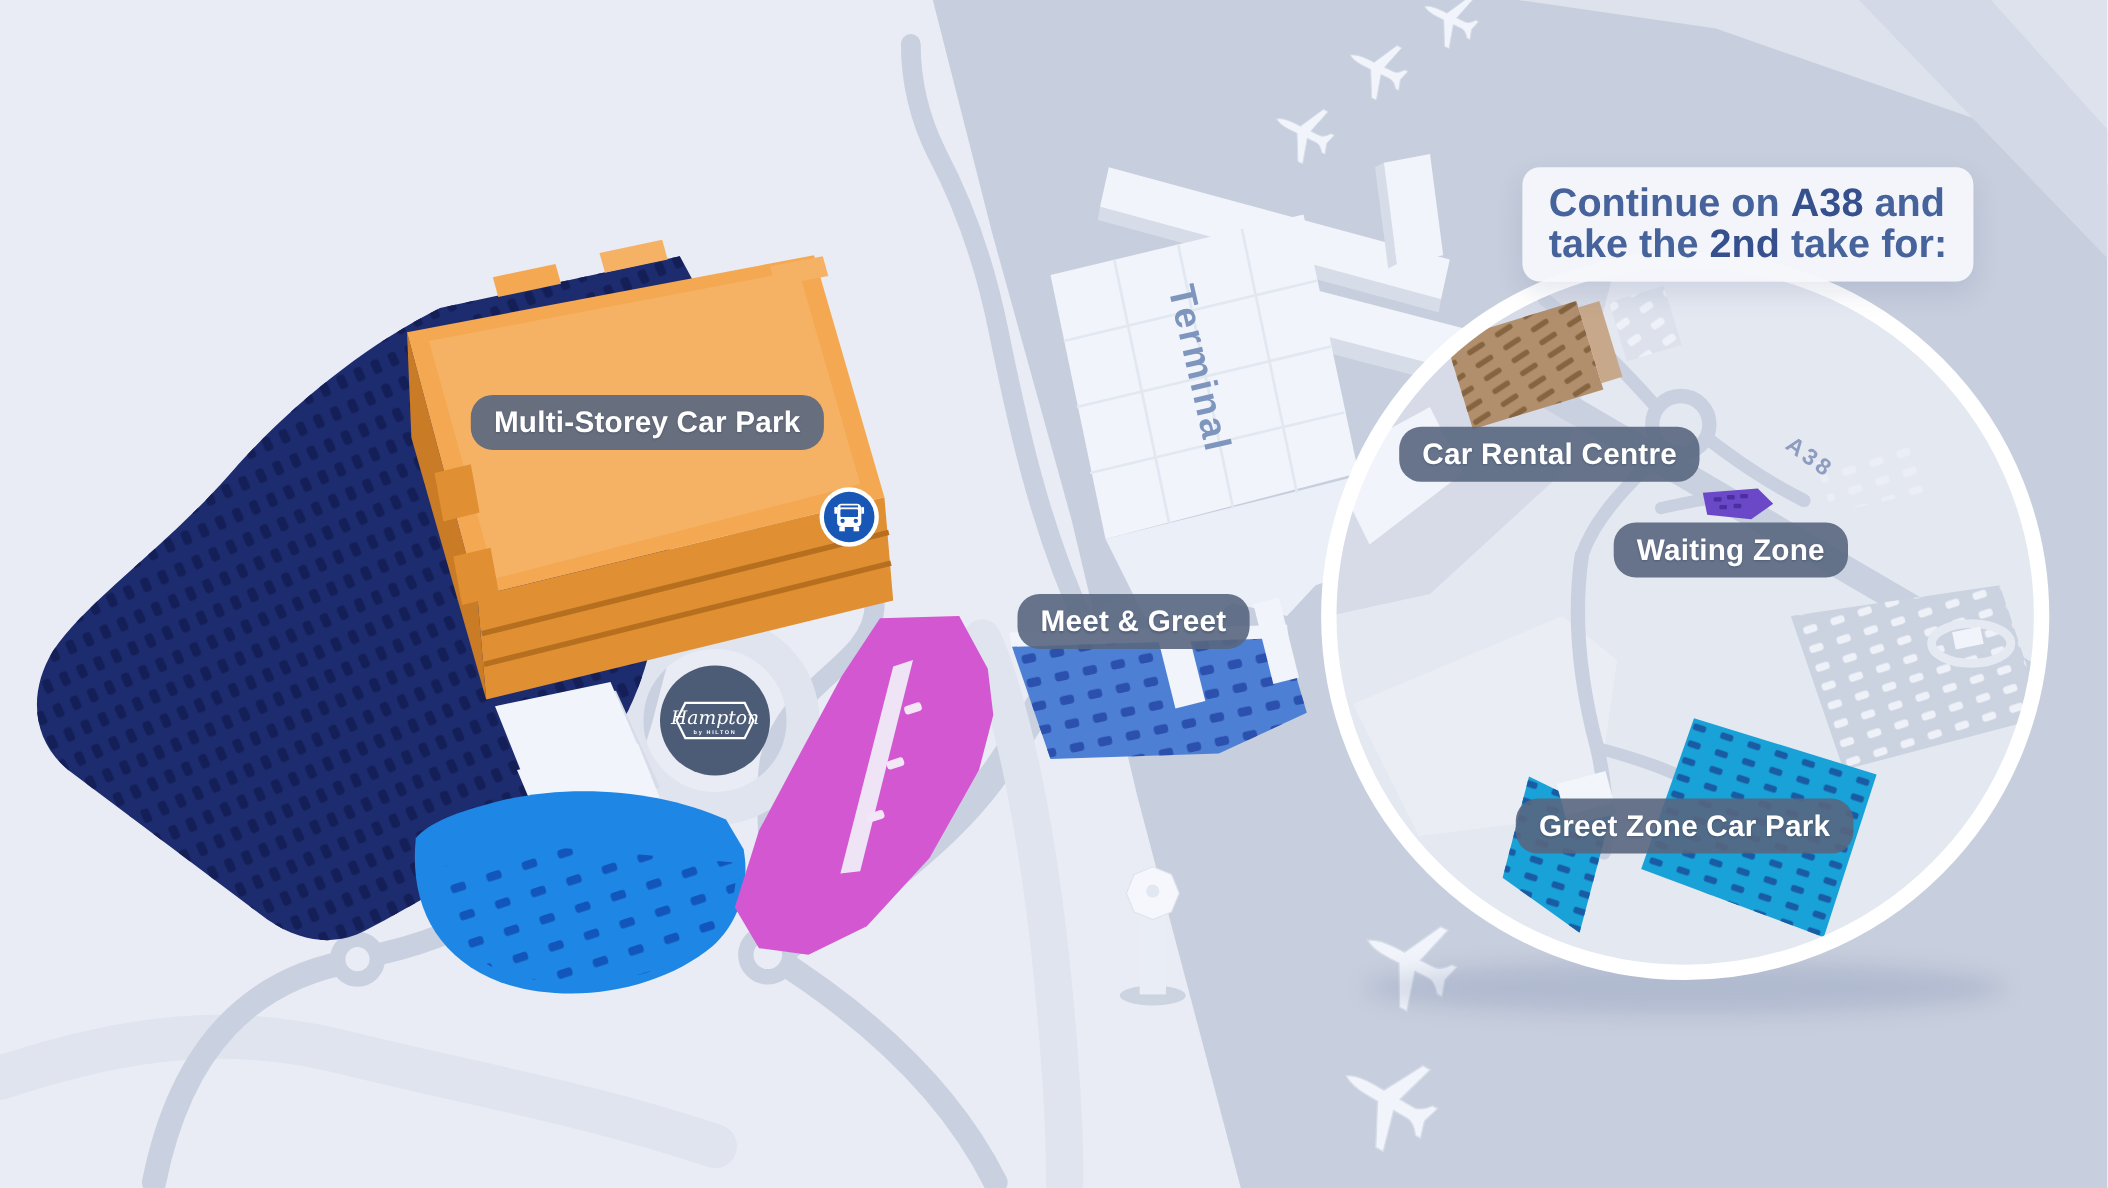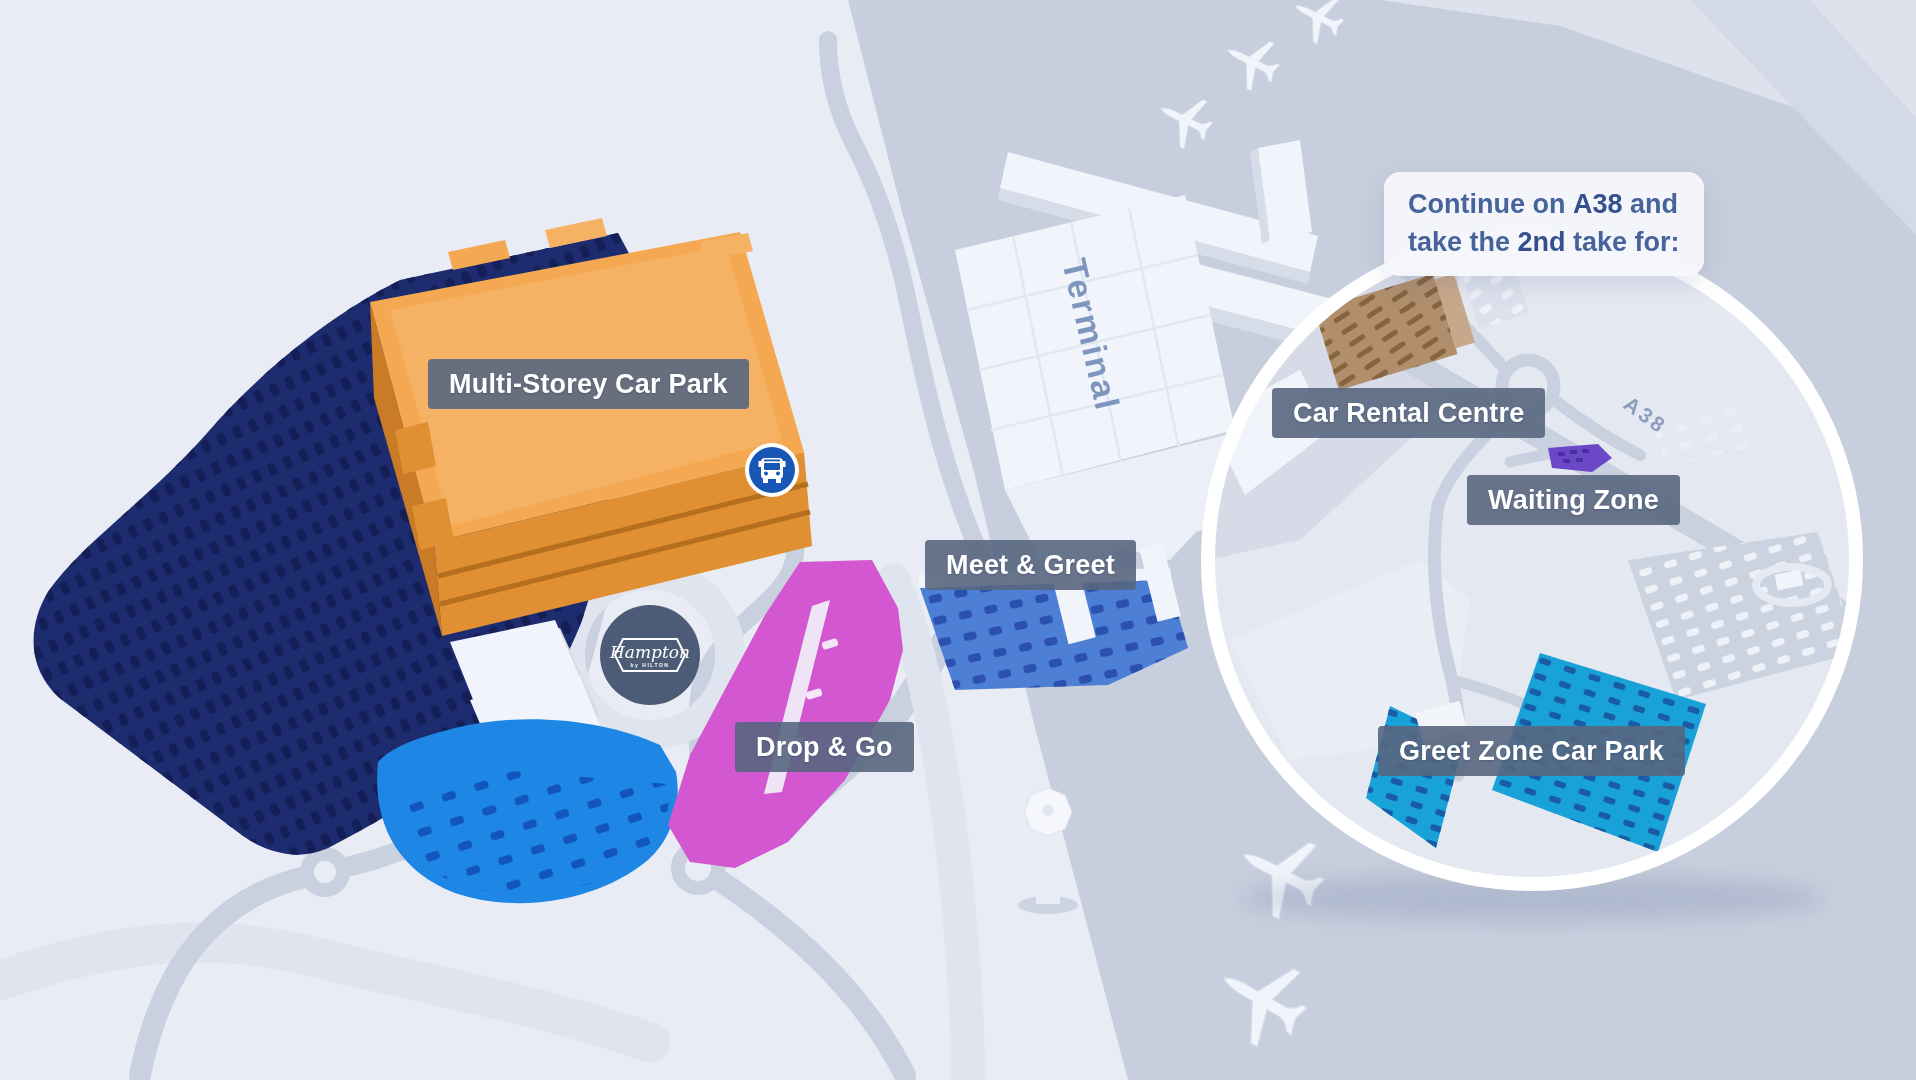--- a/index.html
+++ b/index.html
@@ -20,25 +20,25 @@
   .p-cyan{fill:var(--cyan_cars)} .p-gray{fill:var(--gray_lot_cars)} .p-tan{fill:var(--tan_rows)}
   .plane{fill:var(--white_bldg);stroke:var(--bldg_shadow);stroke-width:1}
   .terminal-text{fill:var(--terminal_text);font-size:34px;font-weight:700;letter-spacing:2px}
   .a38-text{fill:var(--road_text);font-size:21px;font-weight:700;letter-spacing:3px}
   .ring{fill:none;stroke:#ffffff;stroke-width:14}
   .hampton-name{fill:#fff;font-family:"DejaVu Serif", serif;font-style:italic;font-size:17px}
   .hampton-sub{fill:#fff;font-size:5px;letter-spacing:1.5px;font-weight:700}
   
   .pill{position:absolute;background:var(--label_bg);color:var(--label_text);
         font-size:27px;font-weight:700;line-height:50px;height:50px;padding:0 21px;
-        border-radius:4px;white-space:nowrap;letter-spacing:.2px;
+        border-radius:20px;white-space:nowrap;letter-spacing:.2px;
         text-shadow:0 1px 2px rgba(20,30,60,.25);cursor:pointer;}
   .note{position:absolute;left:1384px;top:152px;background:var(--note_bg);border-radius:16px;
         padding:13px 24px 15px 24px;box-shadow:0 10px 24px rgba(60,80,130,.13);
-        color:var(--note_text);font-size:27px;line-height:38px;font-weight:600;white-space:nowrap;margin-top:20px;}
+        color:var(--note_text);font-size:36px;line-height:38px;font-weight:600;white-space:nowrap;}
   .note .nb{color:var(--note_bold);font-weight:800;}
 </style>
 </head>
 <body>
 
 <div class="stage">
 
 <svg width="1916" height="1080" viewBox="0 0 1916 1080">
   <defs>
     <pattern id="pNavy" width="17" height="24" patternUnits="userSpaceOnUse" patternTransform="rotate(-24)">
@@ -246,21 +246,20 @@
 
   <g transform="translate(650,655)">
     <circle r="50" fill="var(--hampton_bg)"></circle>
     <polygon points="-35,0 -27,-16 27,-16 35,0 27,16 -27,16" fill="none" stroke="#ffffff" stroke-width="2"></polygon>
     <text class="hampton-name" text-anchor="middle" y="3">Hampton</text>
     <text class="hampton-sub" text-anchor="middle" y="12">by HILTON</text>
   </g>
 </svg>
 
 <div class="pill" style="left:428px;top:359px">Multi-Storey Car Park</div>
-<div class="pill" style="left:735px;top:722px">Drop &amp; Go</div>
 <div class="pill" style="left:925px;top:540px">Meet &amp; Greet</div>
 <div class="pill" style="left:1272px;top:388px">Car Rental Centre</div>
 <div class="pill" style="left:1467px;top:475px">Waiting Zone</div>
 <div class="pill" style="left:1378px;top:726px">Greet Zone Car Park</div>
 
 <div class="note">
   <div><span>Continue on </span><span class="nb">A38</span><span> and</span></div>
   <div><span>take the </span><span class="nb">2nd</span><span> take for:</span></div>
 </div>
 

